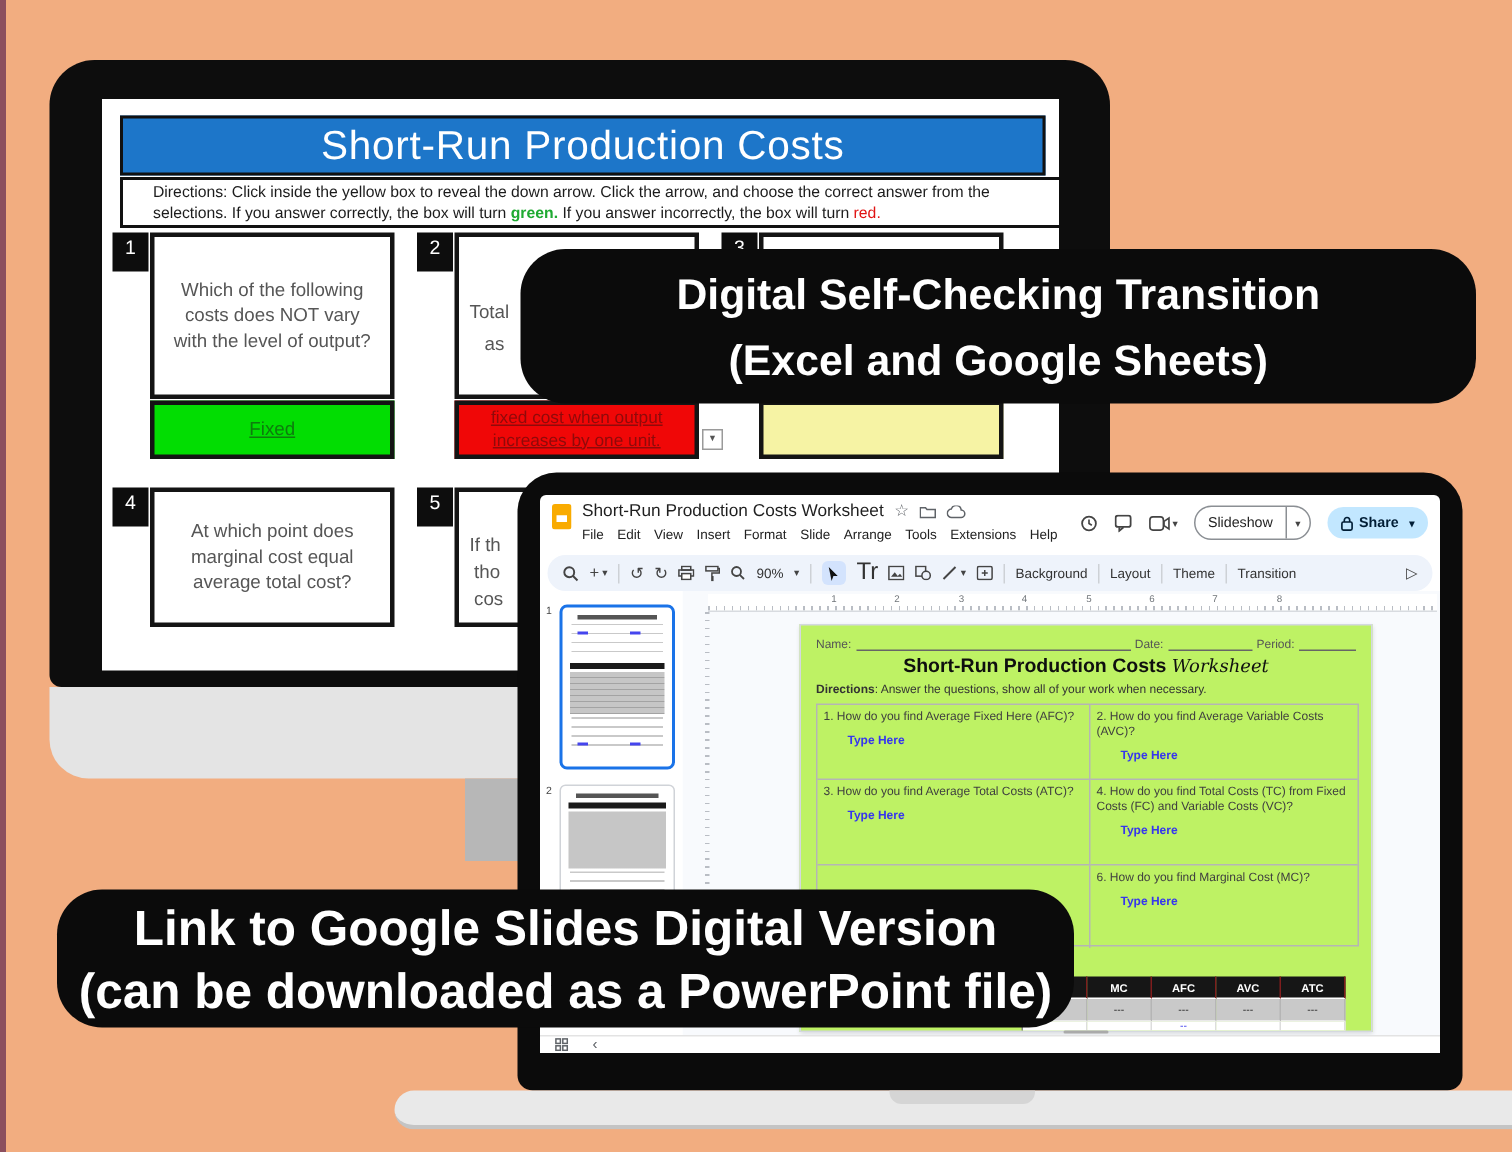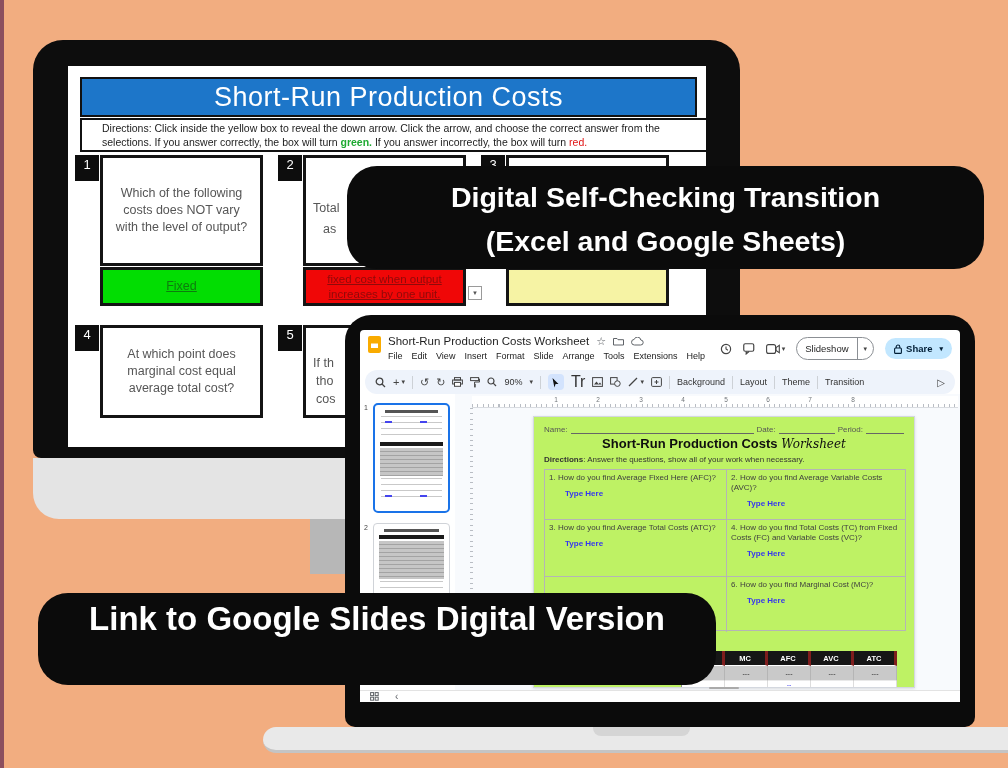--- a/index.html
+++ b/index.html
@@ -105,21 +105,21 @@
   .qgrid{position:absolute;left:10px;top:52px;width:362px;height:162px;border:1px solid #b5b5b5;
          display:grid;grid-template-columns:182px 1fr;grid-template-rows:50px 57px 55px;box-sizing:border-box;}
   .qcell{border-right:1px solid #b5b5b5;border-bottom:1px solid #b5b5b5;padding:3px 4px;font-size:8px;
          line-height:1.25;color:#3f3f3f;box-sizing:border-box;overflow:hidden;}
   .qcell:nth-child(2n){border-right:none;}
   .qcell:nth-child(5),.qcell:nth-child(6){border-bottom:none;}
   .type-here{margin:6px 0 0 16px;font-size:8px;font-weight:bold;color:#3636ee;}
   .btable{position:absolute;left:147px;top:234px;display:grid;grid-template-columns:repeat(5,43px);
           grid-auto-rows:15px;border-left:1px solid #8a8a8a;}
   .btable .hc{background:#161616;color:#fff;font-size:7.5px;font-weight:bold;display:flex;align-items:center;
-              justify-content:center;border-right:3px solid #7f1d1d;border-bottom:1px solid #fff;}
+              justify-content:center;border-right:1px solid #7f1d1d;border-bottom:1px solid #fff;}
   .btable .rc{background:#c9c9c9;color:#222;font-size:7px;display:flex;align-items:center;justify-content:center;
               border-right:1px solid #b5b5b5;border-bottom:1px solid #e9e9e9;}
   .btable .rc2{background:#fff;color:#3636ee;font-size:7px;display:flex;align-items:flex-start;justify-content:center;
                border-right:1px solid #ddd;}
   .gs-bottombar{left:0;bottom:0;width:100%;height:12px;background:#fff;border-top:1px solid #e3e3e3;
                 display:flex;align-items:center;gap:16px;padding-left:10px;box-sizing:border-box;}
   .chev{font-size:10px;color:#5f6368;line-height:1;}
   .hscroll{left:349px;top:357px;width:30px;height:2px;background:#aaa;border-radius:2px;}
 
   
@@ -467,14 +467,15 @@
   <div class="abs laptop-base">
     <div class="abs base-notch"></div>
   </div>
 
   <div class="abs banner banner-top">
     <div>Digital Self-Checking Transition</div>
     <div>(Excel and Google Sheets)</div>
   </div>
   <div class="abs banner banner-bottom">
     <div>Link to Google Slides Digital Version</div>
+    <div>(can be downloaded as a PowerPoint file)</div>
   </div>
 </div>
 
 </body></html>

